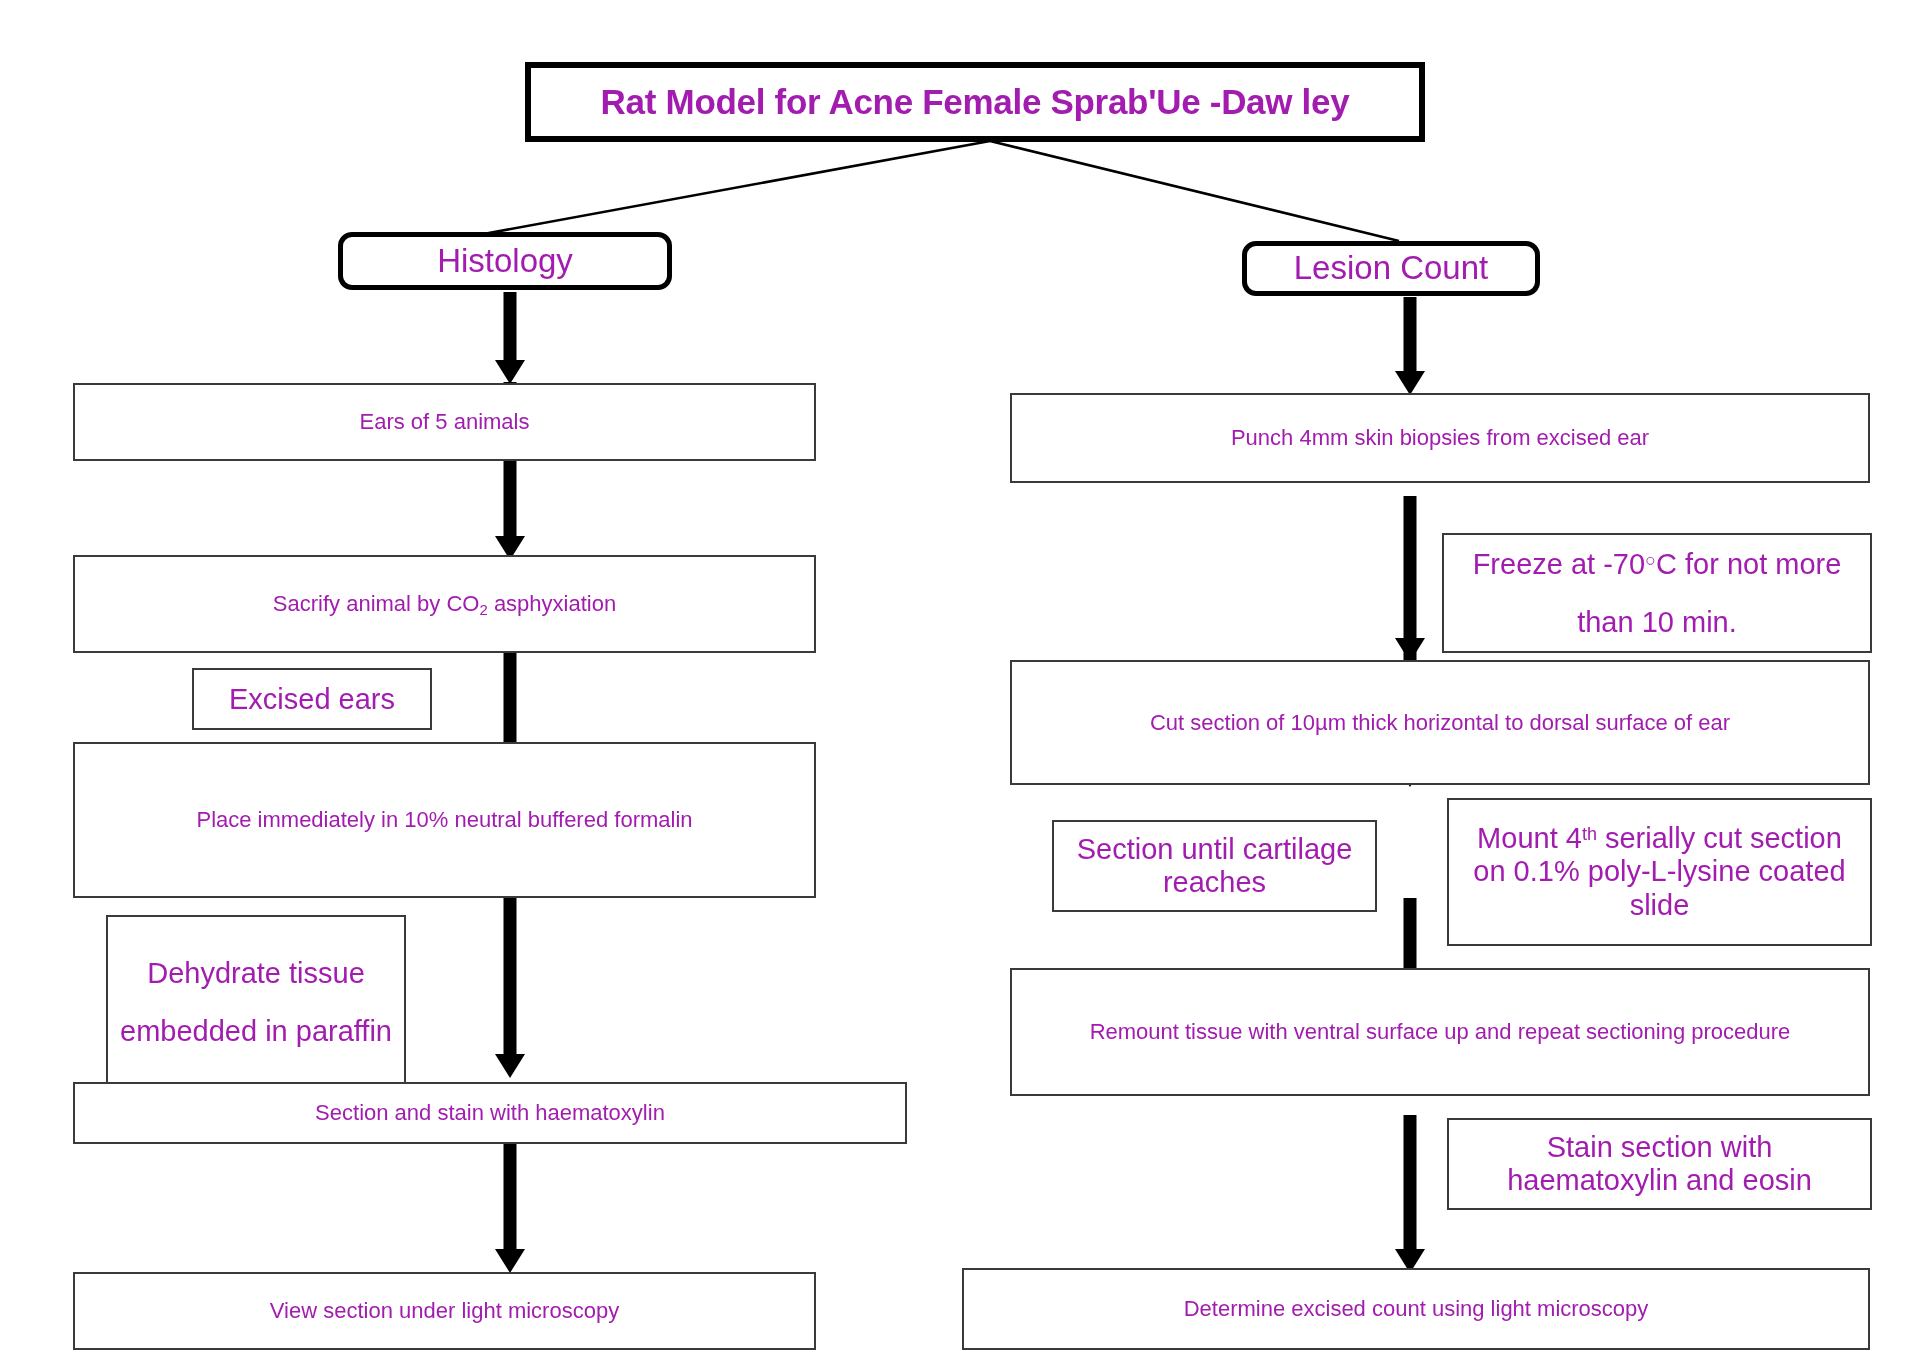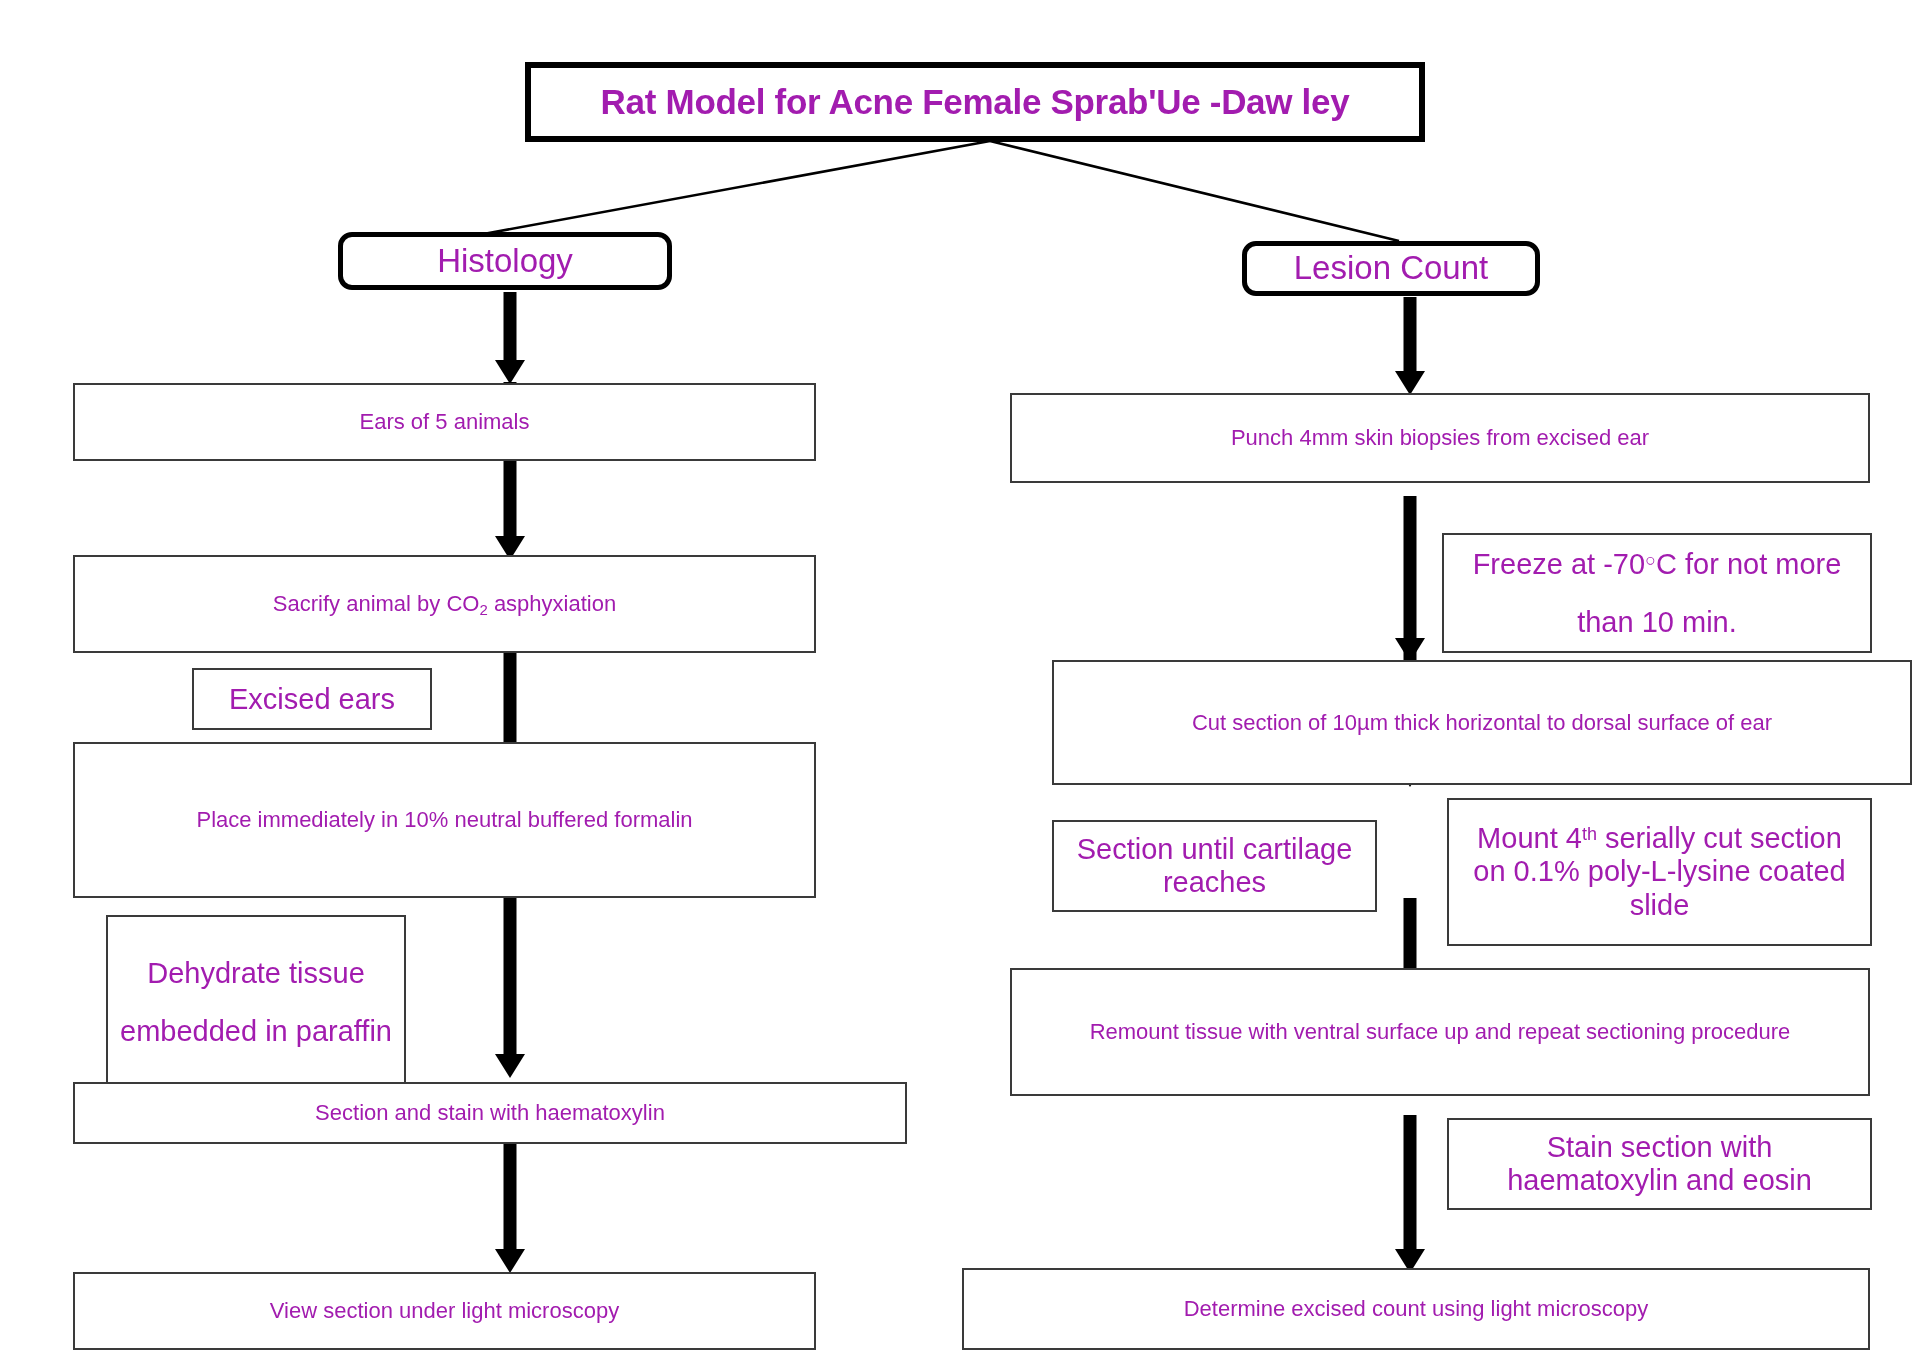--- a/index.html
+++ b/index.html
@@ -197,21 +197,21 @@
   </div>
 
   <div class="box box-thin fs-main" style="left:1010px; top:393px; width:860px; height:90px;">
     <span class="txt">Punch 4mm skin biopsies from excised ear</span>
   </div>
 
   <div class="box box-thin fs-side lead" style="left:1442px; top:533px; width:430px; height:120px;">
     <span class="txt">Freeze at -70<span class="deg">○</span>C for not more than 10 min.</span>
   </div>
 
-  <div class="box box-thin fs-main lead" style="left:1010px; top:660px; width:860px; height:125px;margin-left:42px;">
+  <div class="box box-thin fs-main lead" style="left:1010px; top:660px; width:860px; height:125px;">
     <span class="txt">Cut section of 10µm thick horizontal to dorsal surface of ear</span>
   </div>
 
   <div class="box box-thin fs-side tight" style="left:1052px; top:820px; width:325px; height:92px;">
     <span class="txt">Section until cartilage reaches</span>
   </div>
 
   <div class="box box-thin fs-side tight" style="left:1447px; top:798px; width:425px; height:148px;">
     <span class="txt">Mount 4<sup>th</sup> serially cut section on 0.1% poly-L-lysine coated slide</span>
   </div>

